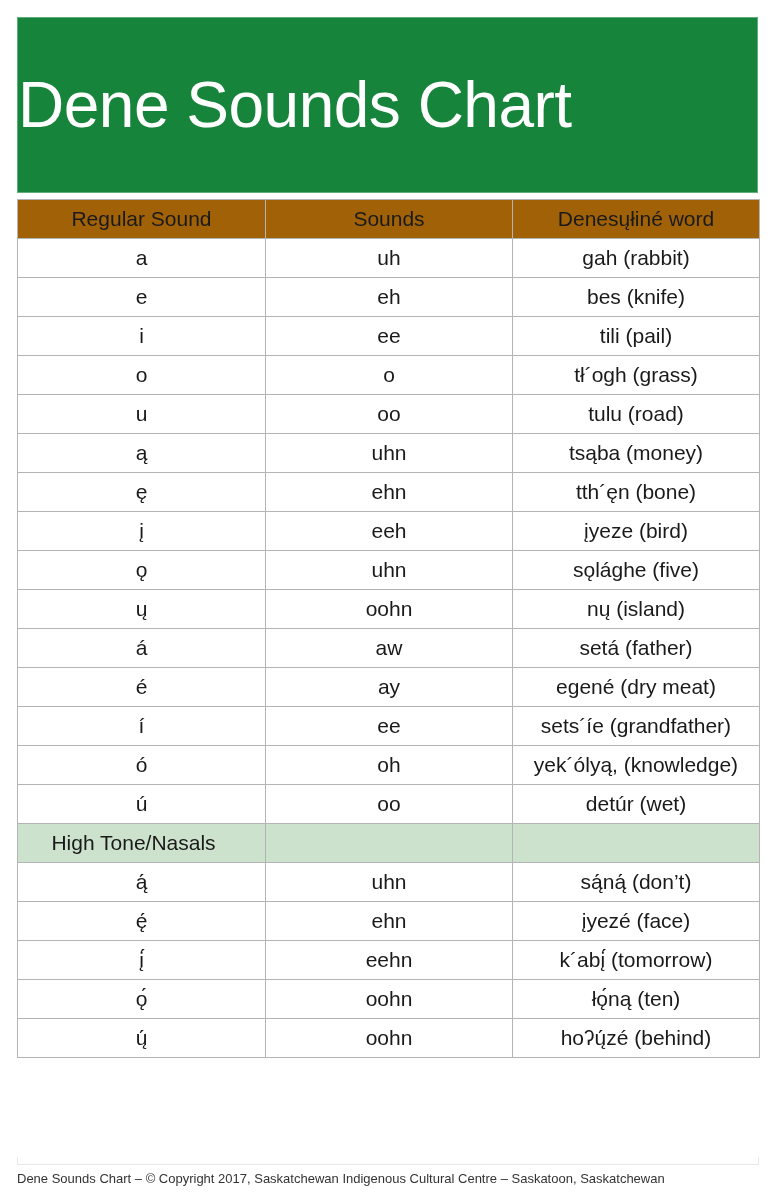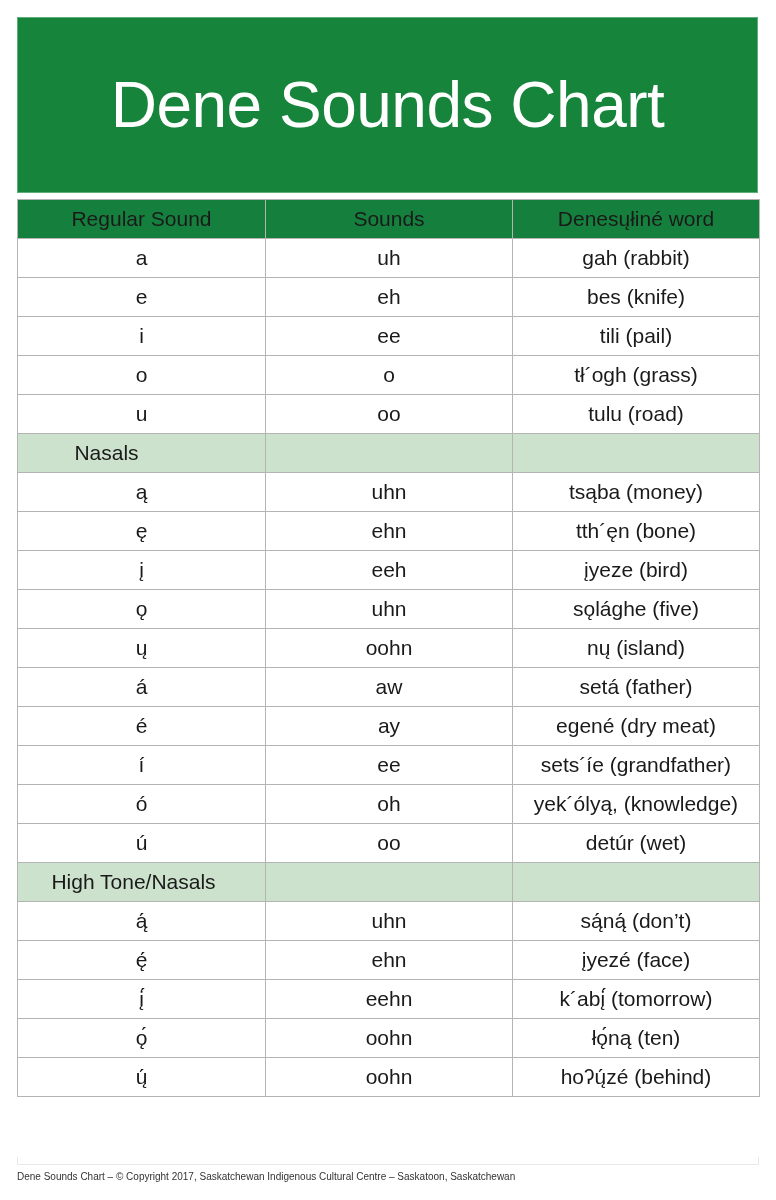--- a/index.html
+++ b/index.html
@@ -1,47 +1,47 @@
 <!DOCTYPE html>
 <html><head>
 <meta charset="utf-8">
 <style>
   html, body { margin: 0; padding: 0; background: #ffffff; }
   body { width: 776px; height: 1200px; position: relative; font-family: "Liberation Sans", sans-serif; color: #1a1a1a; overflow: hidden; }
   .banner {
     position: absolute; left: 17px; top: 17px; width: 741px; height: 176px;
     background: #16843a; border: 1px solid #5fae7a; box-sizing: border-box;
-    display: flex; align-items: center; justify-content: center;
+    display: flex; align-items: center; justify-content: flex-start;
   }
   .banner h1 {
     margin: 0; color: #ffffff; font-weight: normal; font-size: 64px; letter-spacing: -0.5px;
     font-family: "Liberation Sans", sans-serif; line-height: 1;
   }
   table.chart {
     position: absolute; left: 17px; top: 199px; width: 742px;
     border-collapse: collapse; table-layout: fixed;
   }
   table.chart col.c1 { width: 248px; }
   table.chart col.c2 { width: 247px; }
   table.chart col.c3 { width: 247px; }
   table.chart td, table.chart th {
     border: 1px solid #b4b4b4; height: 39px; padding: 0; box-sizing: border-box;
     text-align: center; vertical-align: middle; font-size: 21px; font-weight: normal;
     font-family: "Liberation Sans", sans-serif; color: #1a1a1a; white-space: nowrap;
   }
-  table.chart th { background: #15803d; }
+  table.chart th { background: #a16207; }
   table.chart tr.section td { background: #cde2cd; }
   .section-label { display: inline-block; }
   .spacer {
     position: absolute; left: 17px; top: 1157px; width: 742px; height: 8px;
     border-left: 1px solid #e8e8e8; border-right: 1px solid #e8e8e8; border-bottom: 1px solid #e8e8e8;
     box-sizing: border-box;
   }
   .footer {
-    position: absolute; left: 17px; top: 1171px; font-size: 10px; color: #333333;
+    position: absolute; left: 17px; top: 1171px; font-size: 13px; color: #333333;
     font-family: "Liberation Sans", sans-serif; white-space: nowrap;
   }
 </style>
 </head>
 <body>
 
 <div class="banner">
   <h1>Dene Sounds Chart</h1>
 </div>
 
@@ -78,25 +78,20 @@
       <td>o</td>
       <td>o</td>
       <td>tł´ogh (grass)</td>
     </tr>
     <tr>
       <td>u</td>
       <td>oo</td>
       <td>tulu (road)</td>
     </tr>
 
-    <tr class="section">
-      <td><span class="section-label" style="margin-left:-70px">Nasals</span></td>
-      <td></td>
-      <td></td>
-    </tr>
     <tr>
       <td>ą</td>
       <td>uhn</td>
       <td>tsąba (money)</td>
     </tr>
     <tr>
       <td>ę</td>
       <td>ehn</td>
       <td>tth´ęn (bone)</td>
     </tr>

